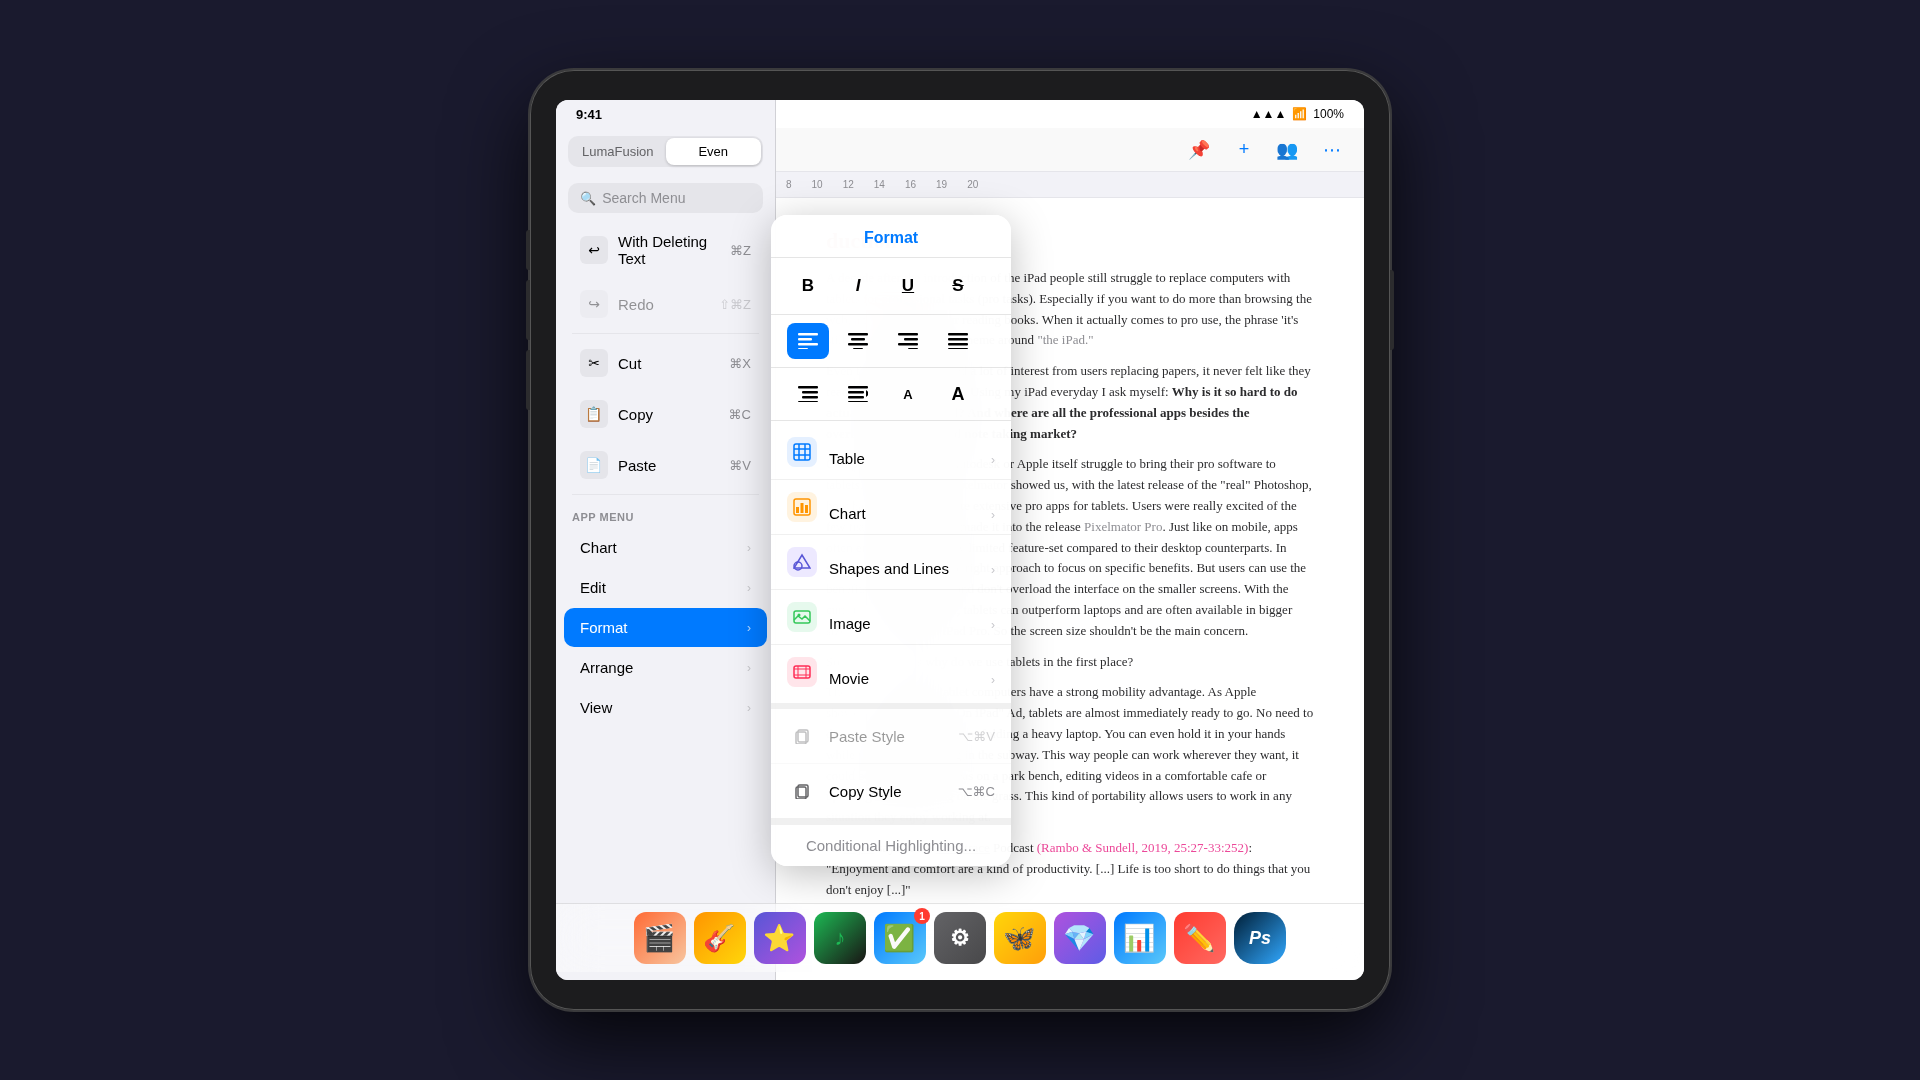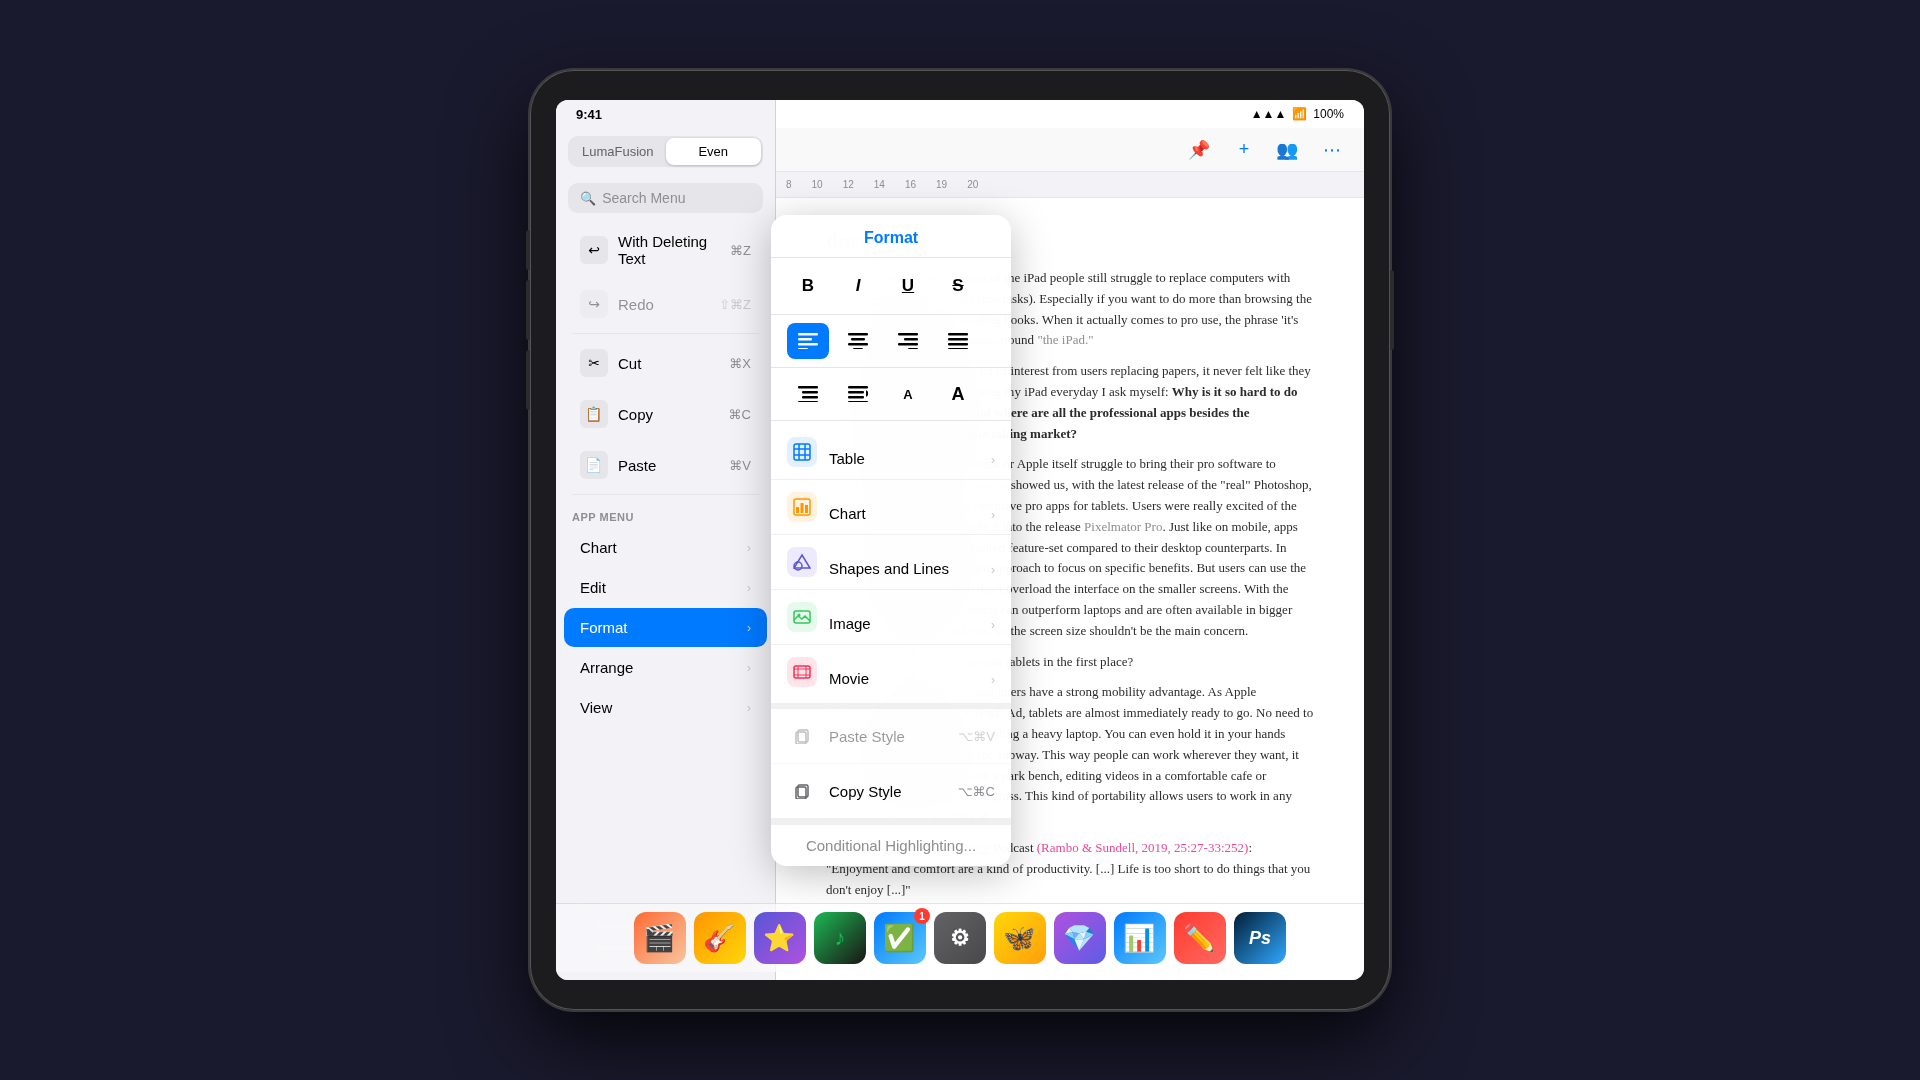--- a/index.html
+++ b/index.html
@@ -878,20 +878,20 @@
       </div>
 
       <div class="dock-app dock-app-keynote">
         <span style="font-size:26px;">📊</span>
       </div>
 
       <div class="dock-app dock-app-pencil">
         <span style="font-size:26px;">✏️</span>
       </div>
 
-      <div class="dock-app dock-app-ps" style="background:linear-gradient(135deg,#001e36,#31a8ff);">
+      <div class="dock-app dock-app-ps" style="background:linear-gradient(135deg,#001e36,#31a8ff);border-radius:20px;">
         <span style="font-size:18px; color:white; font-weight:700; font-style:italic;">Ps</span>
       </div>
 
     </div>
 
   </div>
 </div>
 
 </body></html>

